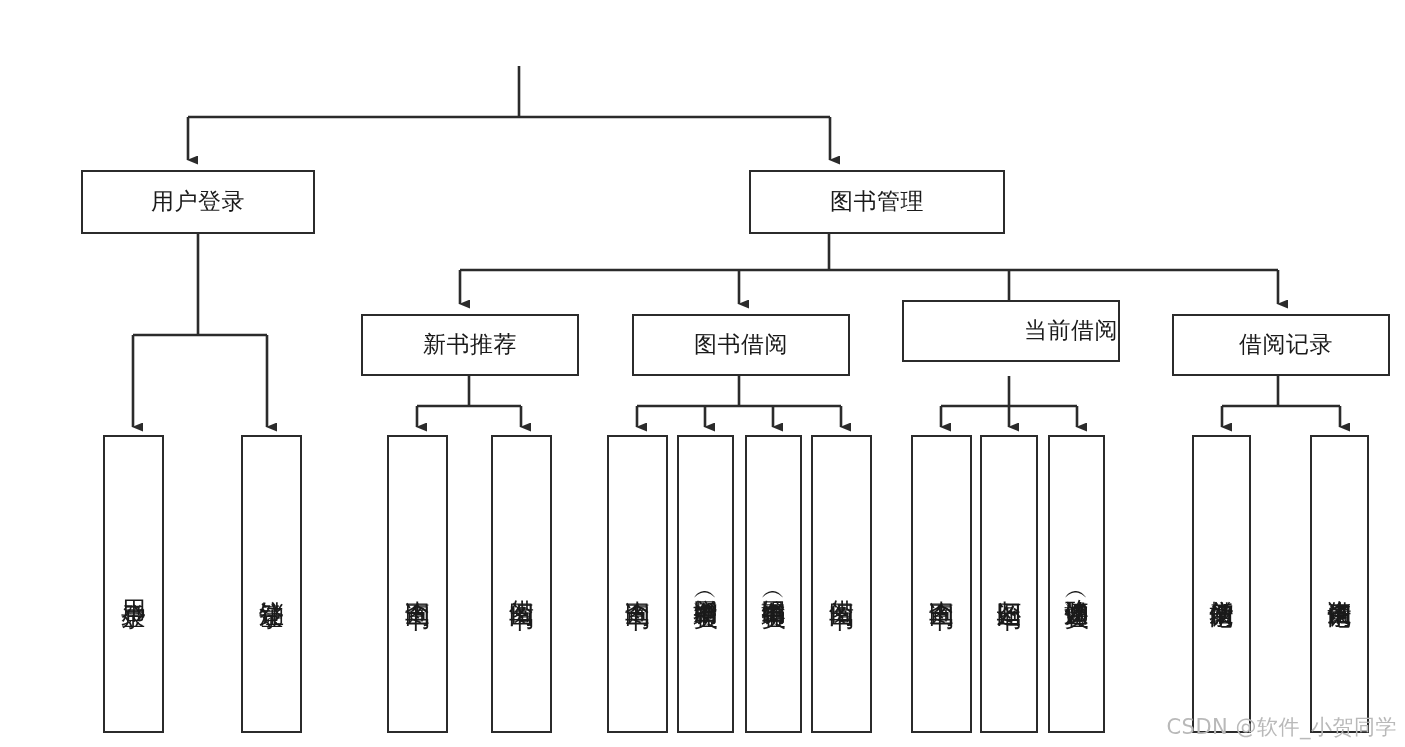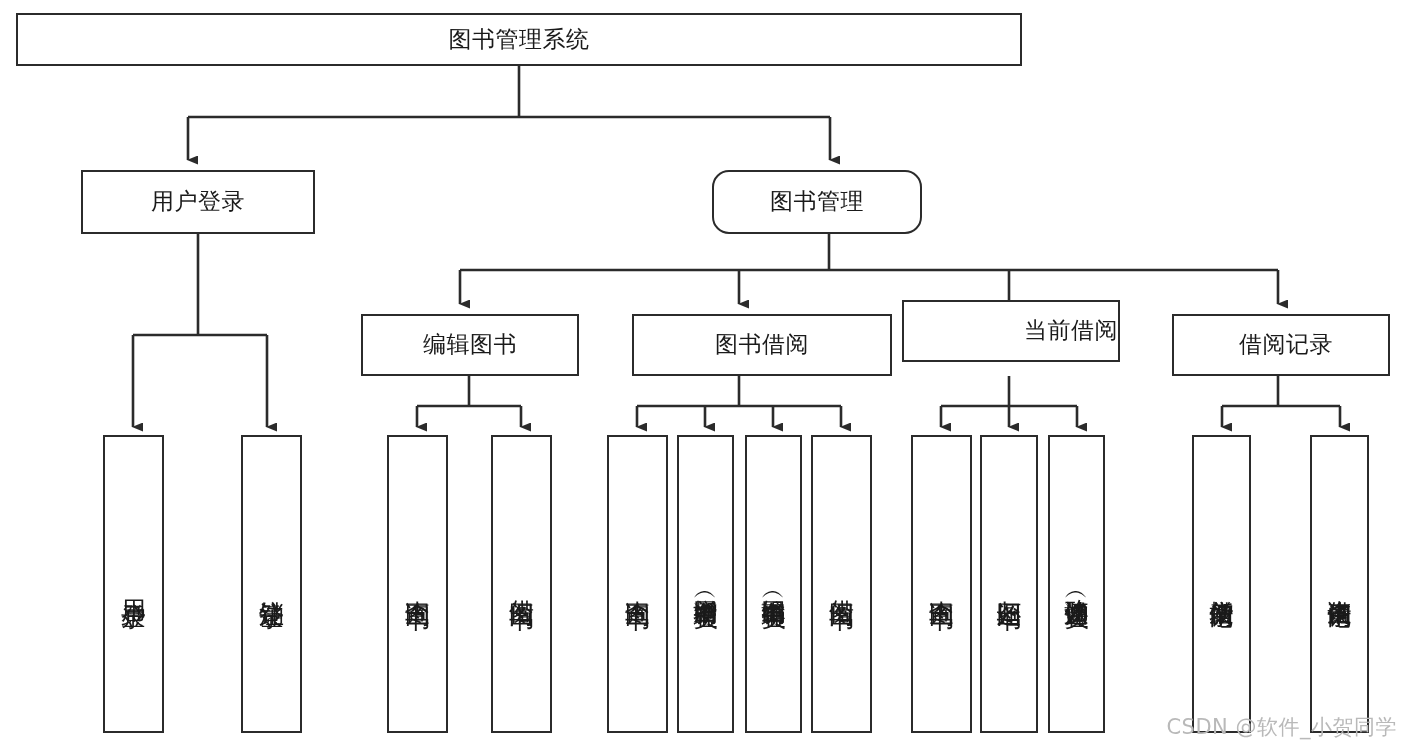--- a/index.html
+++ b/index.html
@@ -122,35 +122,32 @@
       <path d="M1009,406 L1009,427" marker-end="url(#arrowhead)"></path>
       <path d="M1077,406 L1077,427" marker-end="url(#arrowhead)"></path>
 
       <path d="M1278,376 L1278,406"></path>
       <path d="M1222,406 L1340,406"></path>
       <path d="M1222,406 L1222,427" marker-end="url(#arrowhead)"></path>
       <path d="M1340,406 L1340,427" marker-end="url(#arrowhead)"></path>
     </g>
   </svg>
 
-  <div class="node horiz" style="left:16px; top:13px; width:1006px; height:53px;">
-    <span class="node-label">图书管理系统</span>
-  </div>
 
   <div class="node horiz" style="left:81px; top:170px; width:234px; height:64px;">
     <span class="node-label">用户登录</span>
   </div>
-  <div class="node horiz" style="left:712px; top:170px; width:210px; height:64px;border-radius:17px;">
+  <div class="node horiz" style="left:749px; top:170px; width:256px; height:64px;">
     <span class="node-label">图书管理</span>
   </div>
 
   <div class="node horiz" style="left:361px; top:314px; width:218px; height:62px;">
-    <span class="node-label">编辑图书</span>
-  </div>
-  <div class="node horiz" style="left:632px; top:314px; width:260px; height:62px;">
+    <span class="node-label">新书推荐</span>
+  </div>
+  <div class="node horiz" style="left:632px; top:314px; width:218px; height:62px;">
     <span class="node-label">图书借阅</span>
   </div>
   <div class="node horiz" style="left:902px; top:300px; width:218px; height:62px;justify-content:flex-end;">
     <span class="node-label">当前借阅</span>
   </div>
   <div class="node horiz" style="left:1172px; top:314px; width:218px; height:62px;padding-left:10px;">
     <span class="node-label">借阅记录</span>
   </div>
 
   <div class="node vert" style="left:103px; top:435px; width:61px; height:298px;">

